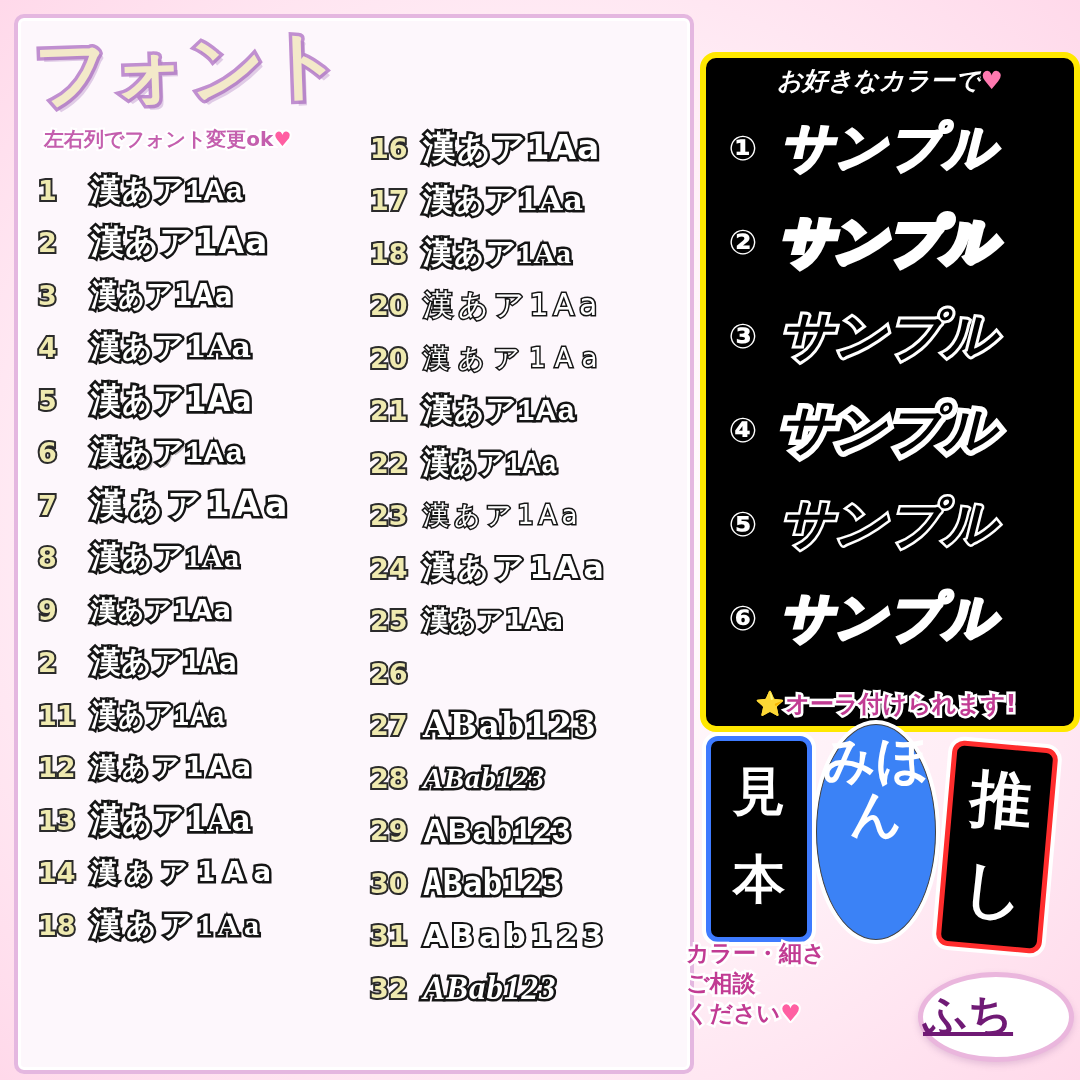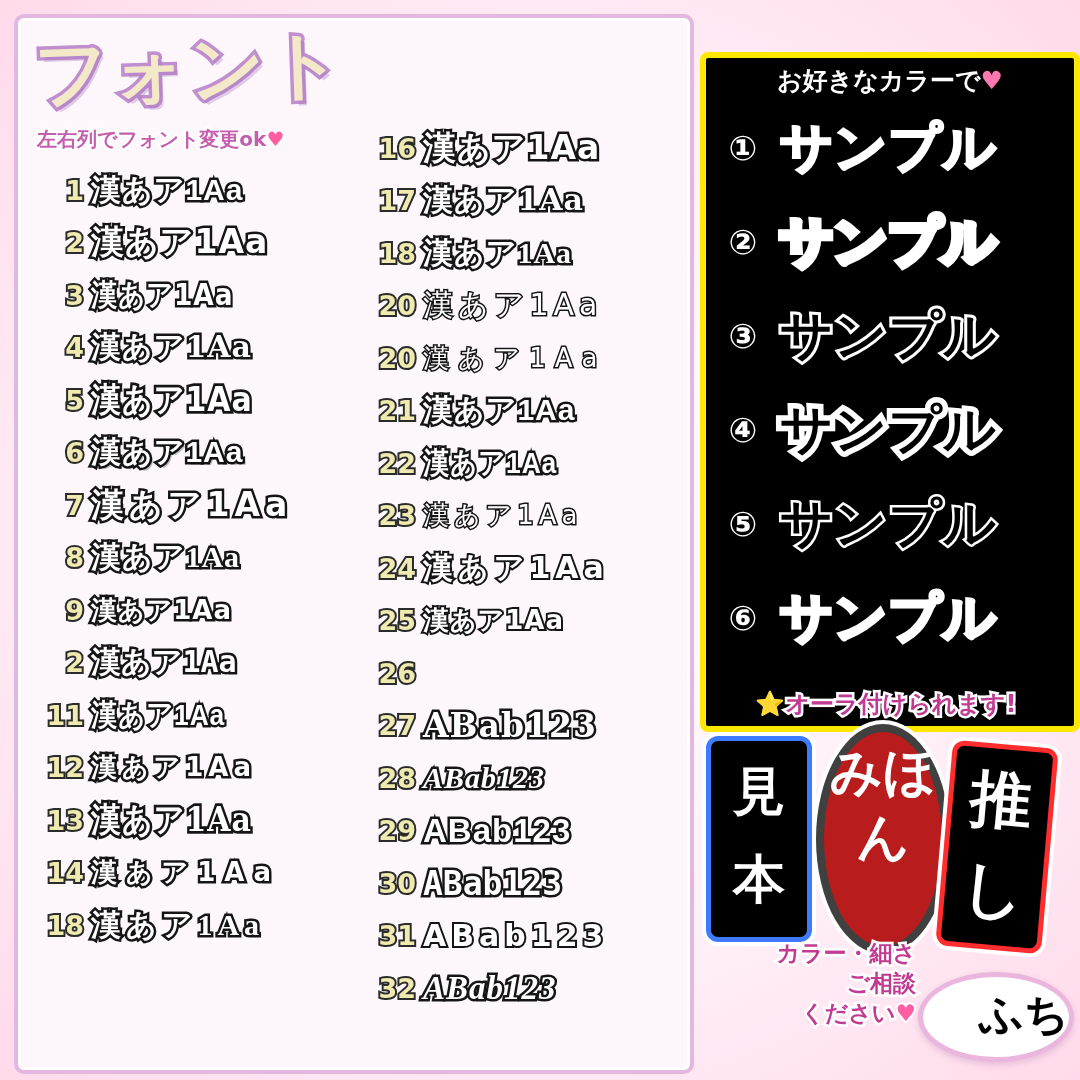--- a/index.html
+++ b/index.html
@@ -29,40 +29,40 @@
     font-size:74px;font-weight:bold;
     font-family:"DejaVu Sans","Liberation Sans",sans-serif;
     color:#f3e9c9;
     letter-spacing:2px;
     -webkit-text-stroke:7px #c08fd0;
     paint-order:stroke fill;
     text-shadow:4px 5px 0 rgba(170,120,190,.35);
     transform:rotate(-2deg);
   }
   .subtitle{
-    position:absolute;left:19px;top:108px;
+    position:absolute;left:26px;top:108px;
     font-size:20px;font-weight:bold;
     color:#c45fae;
     font-family:"DejaVu Sans","Liberation Sans",sans-serif;
     -webkit-text-stroke:4px #ffffff;
     paint-order:stroke fill;
     letter-spacing:0px;
   }
   .heart-pink{color:#ff5fa2;-webkit-text-stroke:4px #ffffff;paint-order:stroke fill;}
 
   .col{position:absolute;}
   .col-left{left:20px;top:146px;width:330px;}
   .col-right{left:352px;top:104px;width:320px;}
 
   .frow{
     display:flex;align-items:center;
     height:52.5px;
   }
   .fnum{
-    width:46px;text-align:right;padding-right:7px;
+    width:46px;text-align:left;padding-right:7px;
     font-size:27px;font-weight:bold;
     color:#efeab0;
     font-family:"DejaVu Sans","Liberation Sans",sans-serif;
     -webkit-text-stroke:4px #2b2b2b;
     paint-order:stroke fill;
     flex:0 0 auto;
   }
   .fsample{
     font-size:30px;font-weight:bold;
     color:#ffffff;
@@ -86,22 +86,23 @@
   .v-cond .fsample{transform:scaleX(.88);transform-origin:left center;}
   .v-tall .fsample{transform:scaleY(1.12);transform-origin:left center;}
   .v-outline .fsample{color:#ffffff;-webkit-text-stroke:4px #151515;}
   .v-shadow .fsample{text-shadow:3px 3px 0 rgba(0,0,0,.25);}
 
   
   .right-panel{
     position:absolute;left:700px;top:52px;width:368px;height:668px;
     background:#000000;
     border:6px solid #ffe800;
-    border-radius:8px;
+    border-radius:16px;
     overflow:hidden;
+    font-style:italic;
   }
   .rp-head{
     position:absolute;left:0;right:0;top:6px;text-align:center;
     font-size:25px;font-weight:bold;
     color:#ffffff;
     font-family:"DejaVu Sans","Liberation Sans",sans-serif;
     -webkit-text-stroke:5px #000000;
     paint-order:stroke fill;
   }
   .rp-head .hh{color:#ff79b0;}
@@ -138,44 +139,45 @@
   .badge{position:absolute;font-weight:bold;
     font-family:"DejaVu Sans","Liberation Sans",sans-serif;text-align:center;}
   .badge-mihon{
     left:706px;top:736px;width:96px;height:190px;
     background:#000000;border:5px solid #3e7bff;border-radius:12px;
     color:#ffffff;font-size:52px;line-height:88px;padding-top:6px;
     box-shadow:0 0 0 4px #ffffff;
   }
   .badge-mihon-hira{
     left:816px;top:724px;width:118px;height:206px;
-    background:#b91c1c;border-radius:50% 50% 50% 50%;
-    border:8px solid #404040;
-    color:#ffffff;font-size:52px;line-height:65px;padding-top:8px;
+    background:#3b82f6;border-radius:50% 50% 50% 50%;
+    border:1px solid #404040;
+    color:#ffffff;font-size:52px;line-height:54px;padding-top:8px;
     box-shadow:0 0 0 4px #ffffff;
   }
   .badge-oshi{
     left:944px;top:744px;width:96px;height:190px;
     background:#000000;border:5px solid #ff2d2d;border-radius:12px;
     color:#ffffff;font-size:62px;line-height:90px;padding-top:6px;
     box-shadow:0 0 0 4px #ffffff;
     transform:rotate(5deg);
   }
   .color-note{
-    position:absolute;left:686px;top:938px;width:230px;text-align:right;
+    position:absolute;left:686px;top:938px;width:230px;text-align:left;
     font-size:23px;font-weight:bold;line-height:30px;color:#c13b93;
     font-family:"DejaVu Sans","Liberation Sans",sans-serif;
     -webkit-text-stroke:5px #ffffff;paint-order:stroke fill;
   }
   .fuchi{
     position:absolute;left:918px;top:972px;width:146px;height:80px;
     background:#ffffff;border:5px solid #eab6dd;border-radius:50%;
-    color:#000000;font-size:44px;font-weight:bold;line-height:74px;text-align:right;
+    color:#701a75;font-size:44px;font-weight:bold;line-height:74px;text-align:left;
     font-family:"DejaVu Sans","Liberation Sans",sans-serif;
     box-shadow:0 3px 6px rgba(150,100,160,.25);
+    text-decoration:underline;
   }
 </style>
 </head>
 <body>
 
 <div class="page">
 
   <div class="left-panel">
     <div class="left-inner">
       <div class="title-font">フォント</div>

